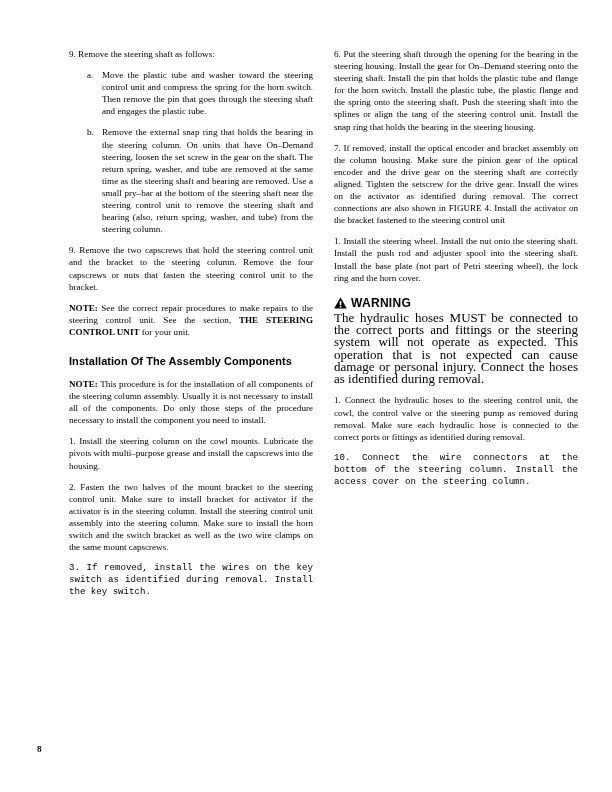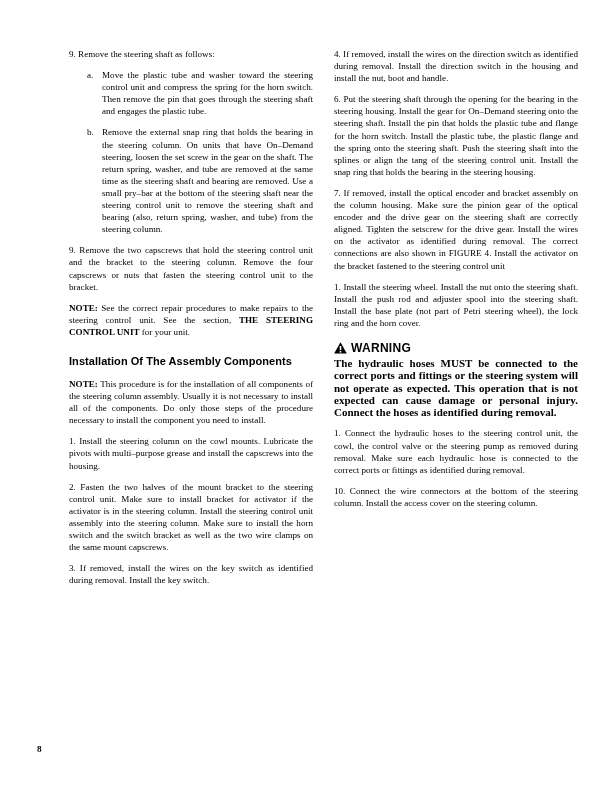--- a/index.html
+++ b/index.html
@@ -39,21 +39,21 @@
   .col-right { left: 265px; }
 
   p.body {
     margin: 0 0 9px 0;
     font-size: 9.1px;
     line-height: 12.1px;
     text-align: justify;
     text-justify: inter-word;
     hyphens: manual;
   }
-  p.body:last-child { margin-bottom: 0; }
+  p.body:last-child { margin-bottom: 0; font-family: Liberation Mono, monospace; }
 
   
   ul.sublist {
     list-style: none;
     margin: 0 0 9px 0;
     padding: 0;
   }
   ul.sublist li {
     position: relative;
     margin: 0 0 9px 0;
@@ -103,23 +103,23 @@
   }
   .warning-label {
     font-family: "Liberation Sans", "DejaVu Sans", sans-serif;
     font-size: 12px;
     font-weight: bold;
     letter-spacing: 0.3px;
     line-height: 12px;
   }
   p.warning-text {
     margin: 0;
-    font-size: 11px;
+    font-size: 13px;
     line-height: 12.3px;
-    font-weight: bold;
+    font-weight: normal;
     text-align: justify;
   }
 
   .page-number {
     position: absolute;
     left: 37px;
     top: 744px;
     font-size: 9.2px;
     font-weight: bold;
     line-height: 11px;
@@ -157,21 +157,20 @@
 
       <p class="body gap-before">1. Install the steering column on the cowl mounts. Lubricate the pivots with multi–purpose grease and install the capscrews into the housing.</p>
 
       <p class="body">2. Fasten the two halves of the mount bracket to the steering control unit. Make sure to install bracket for activator if the activator is in the steering column. Install the steering control unit assembly into the steering column. Make sure to install the horn switch and the switch bracket as well as the two wire clamps on the same mount capscrews.</p>
 
       <p class="body">3. If removed, install the wires on the key switch as identified during removal. Install the key switch.</p>
     </div>
 
     <div class="col col-right">
 
-      <p class="body">4. If removed, install the wires on the direction switch as identified during removal. Install the direction switch in the housing and install the nut, boot and handle.</p>
 
 
       <p class="body">6. Put the steering shaft through the opening for the bearing in the steering housing. Install the gear for On–Demand steering onto the steering shaft. Install the pin that holds the plastic tube and flange for the horn switch. Install the plastic tube, the plastic flange and the spring onto the steering shaft. Push the steering shaft into the splines or align the tang of the steering control unit. Install the snap ring that holds the bearing in the steering housing.</p>
 
       <p class="body">7. If removed, install the optical encoder and bracket assembly on the column housing. Make sure the pinion gear of the optical encoder and the drive gear on the steering shaft are correctly aligned. Tighten the setscrew for the drive gear. Install the wires on the activator as identified during removal. The correct connections are also shown in FIGURE 4. Install the activator on the bracket fastened to the steering control unit</p>
 
       <p class="body">1. Install the steering wheel. Install the nut onto the steering shaft. Install the push rod and adjuster spool into the steering shaft. Install the base plate (not part of Petri steering wheel), the lock ring and the horn cover.</p>
 
       <div class="warning-block">
         <div class="warning-head">

